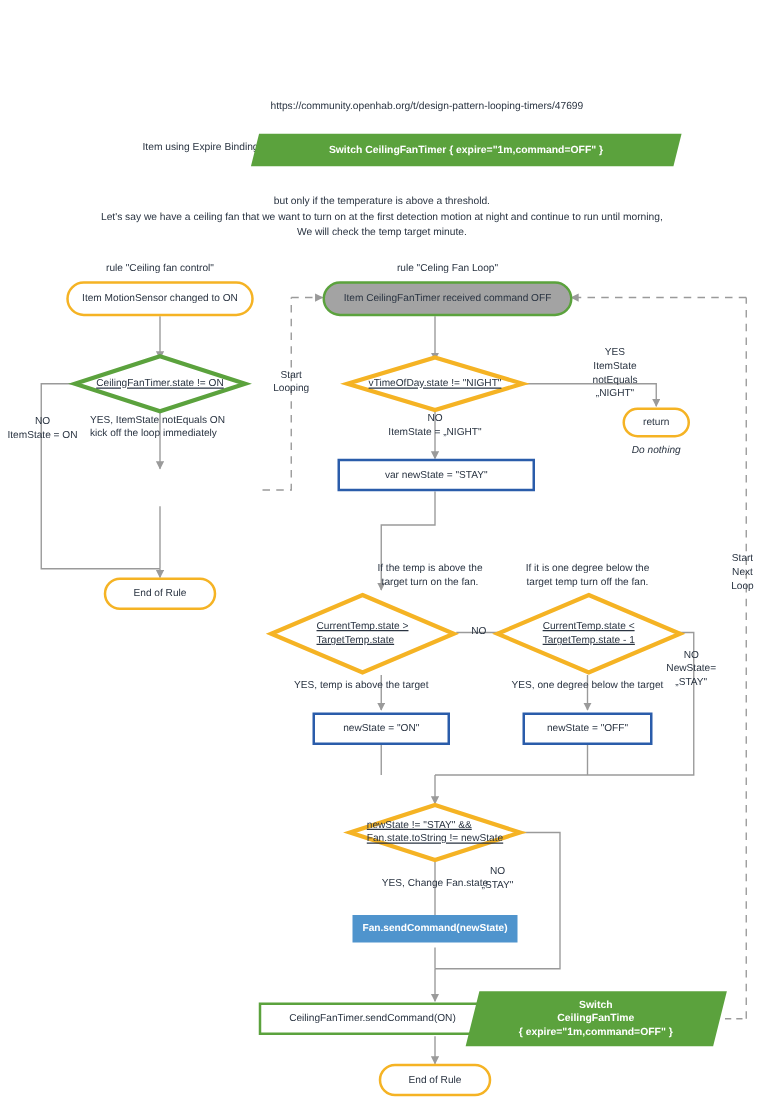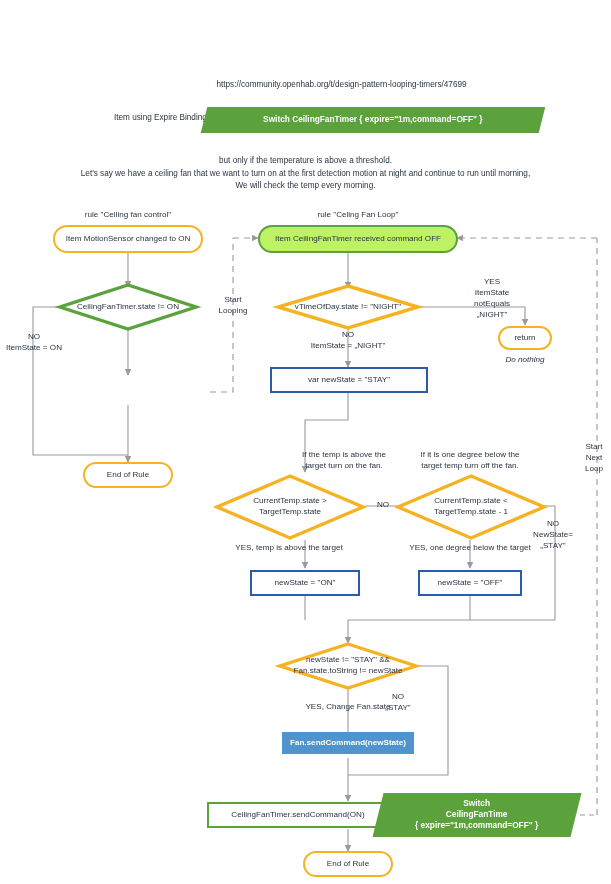--- a/index.html
+++ b/index.html
@@ -53,41 +53,42 @@
     position:absolute;box-sizing:border-box;
     display:flex;align-items:center;justify-content:center;
     text-align:center;line-height:1.25;
     font-size:8.1px;
   }
   .term{            
     border:2.4px solid #f5b324;border-radius:16px;background:#fff;
     color:#2a3442;
   }
   .term-green{
-    border:2.4px solid #5ba23d;border-radius:16px;background:#bef264;
+    border:2.4px solid #5ba23d;border-radius:16px;background:#a3a3a3;
     color:#2a3442;
   }
   .proc-green{
     border:2.4px solid #5ba23d;background:#fff;color:#2a3442;
   }
   .proc-blue{
     border:2.4px solid #2a5caa;background:#fff;color:#2a3442;
   }
   .proc-fill-blue{
     background:#4f94cd;color:#ffffff;border:none;font-weight:bold;
   }
 
   
   .dia{position:absolute;}
   .dia svg{position:absolute;left:0;top:0;overflow:visible;}
   .dia .dlabel{
     position:absolute;left:0;top:0;width:100%;height:100%;
     display:flex;align-items:center;justify-content:center;
-    text-align:center;font-size:8.1px;line-height:1.3;color:#2a3442;
+    text-align:left;font-size:8.1px;line-height:1.3;color:#2a3442;
     pointer-events:none;
+    text-decoration:underline;
   }
 
   .cap{
     position:absolute;font-size:8.1px;line-height:1.35;color:#2a3442;
   }
   .cap.c{text-align:center;}
   .cap.l{text-align:left;}
 
   
   #wires{position:absolute;left:0;top:0;width:611px;height:884px;}
@@ -102,21 +103,21 @@
 
   <div class="expire-label">Item using Expire Binding:</div>
 
   <div class="para" style="left:204px;top:107px;width:338px;height:26px;">
     <span>Switch CeilingFanTimer { expire="1m,command=OFF" }</span>
   </div>
 
   <div class="intro">
     <div>but only if the temperature is above a threshold.</div>
     <div>Let's say we have a ceiling fan that we want to turn on at the first detection motion at night and continue to run until morning,</div>
-    <div>We will check the temp every morning.</div>
+    <div>We will check the temp target minute.</div>
   </div>
 
   <svg id="wires" viewBox="0 0 611 884" xmlns="http://www.w3.org/2000/svg">
     <defs>
       <marker id="ah" markerWidth="7" markerHeight="7" refX="5.4" refY="3" orient="auto">
         <path d="M0,0 L6,3 L0,6 z" fill="#9a9a9a"></path>
       </marker>
     </defs>
     <g stroke="#9a9a9a" stroke-width="1.1" fill="none">
 
@@ -173,20 +174,24 @@
       <polygon points="70,2 138,24 70,46 2,24" fill="#ffffff" stroke="#5ba23d" stroke-width="3.4"></polygon>
     </svg>
     <div class="dlabel">CeilingFanTimer.state != ON</div>
   </div>
 
   <div class="cap c" style="left:2px;top:332px;width:64px;">
     <div>NO</div>
     <div>ItemState = ON</div>
   </div>
 
+  <div class="cap l" style="left:72px;top:331px;width:140px;">
+    <div>YES, ItemState notEquals ON</div>
+    <div>kick off the loop immediately</div>
+  </div>
 
 
   <div class="node term" style="left:83px;top:462px;width:90px;height:26px;">
     <span>End of Rule</span>
   </div>
 
   <div class="cap c" style="left:210px;top:295px;width:46px;">
     <div>Start</div>
     <div>Looping</div>
   </div>

